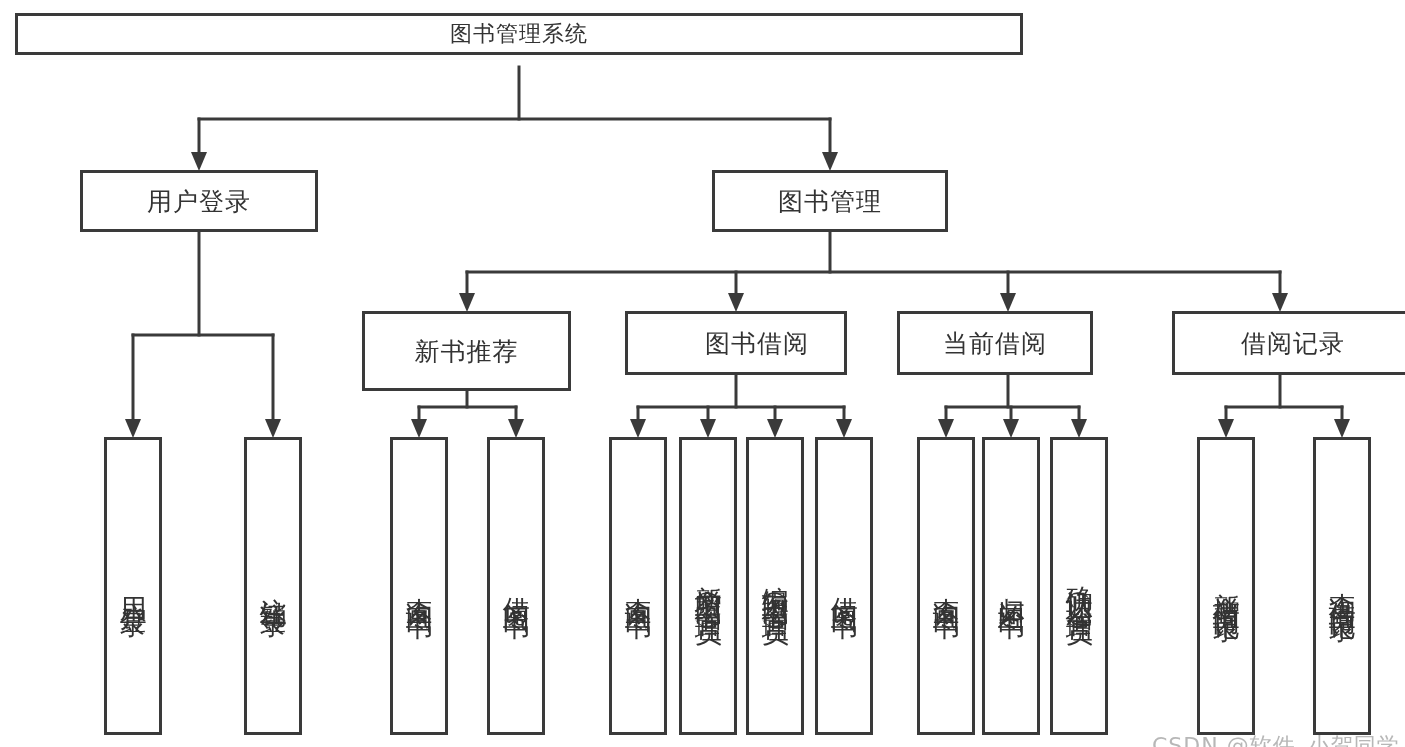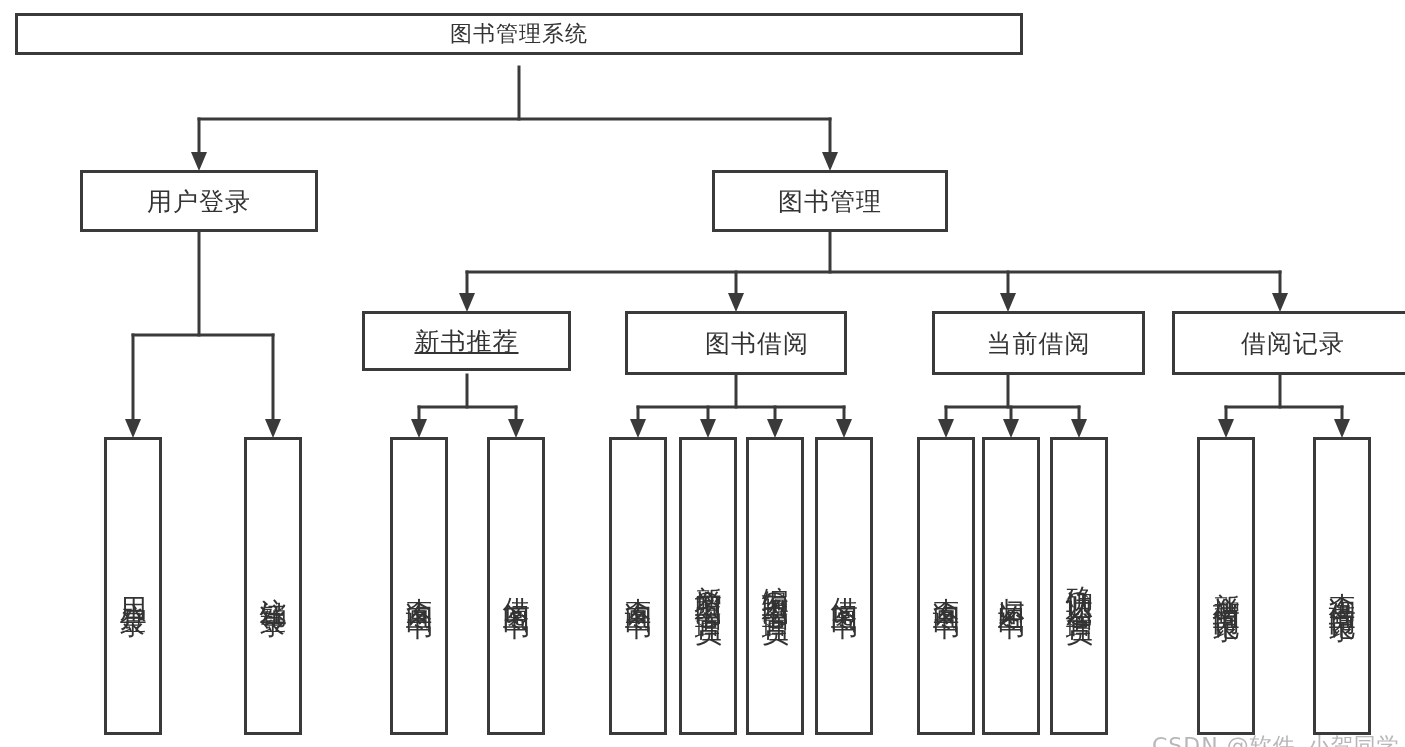--- a/index.html
+++ b/index.html
@@ -118,27 +118,27 @@
     <span>图书管理系统</span>
   </div>
 
   <div class="node hbox" style="left:80px; top:170px; width:238px; height:62px;">
     <span>用户登录</span>
   </div>
   <div class="node hbox" style="left:712px; top:170px; width:236px; height:62px;">
     <span>图书管理</span>
   </div>
 
-  <div class="node hbox" style="left:362px; top:311px; width:209px; height:60px;text-decoration:underline;">
+  <div class="node hbox" style="left:362px; top:311px; width:209px; height:80px;">
     <span>新书推荐</span>
   </div>
   <div class="node hbox" style="left:625px; top:311px; width:222px; height:64px;padding-left:42px;">
     <span>图书借阅</span>
   </div>
-  <div class="node hbox" style="left:932px; top:311px; width:213px; height:64px;">
+  <div class="node hbox" style="left:897px; top:311px; width:196px; height:64px;">
     <span>当前借阅</span>
   </div>
   <div class="node hbox" style="left:1172px; top:311px; width:242px; height:64px;">
     <span>借阅记录</span>
   </div>
 
   <div class="node vbox" style="left:104px; top:437px; width:58px; height:298px;">
     <span class="vtext">用户登录</span>
   </div>
   <div class="node vbox" style="left:244px; top:437px; width:58px; height:298px;">

